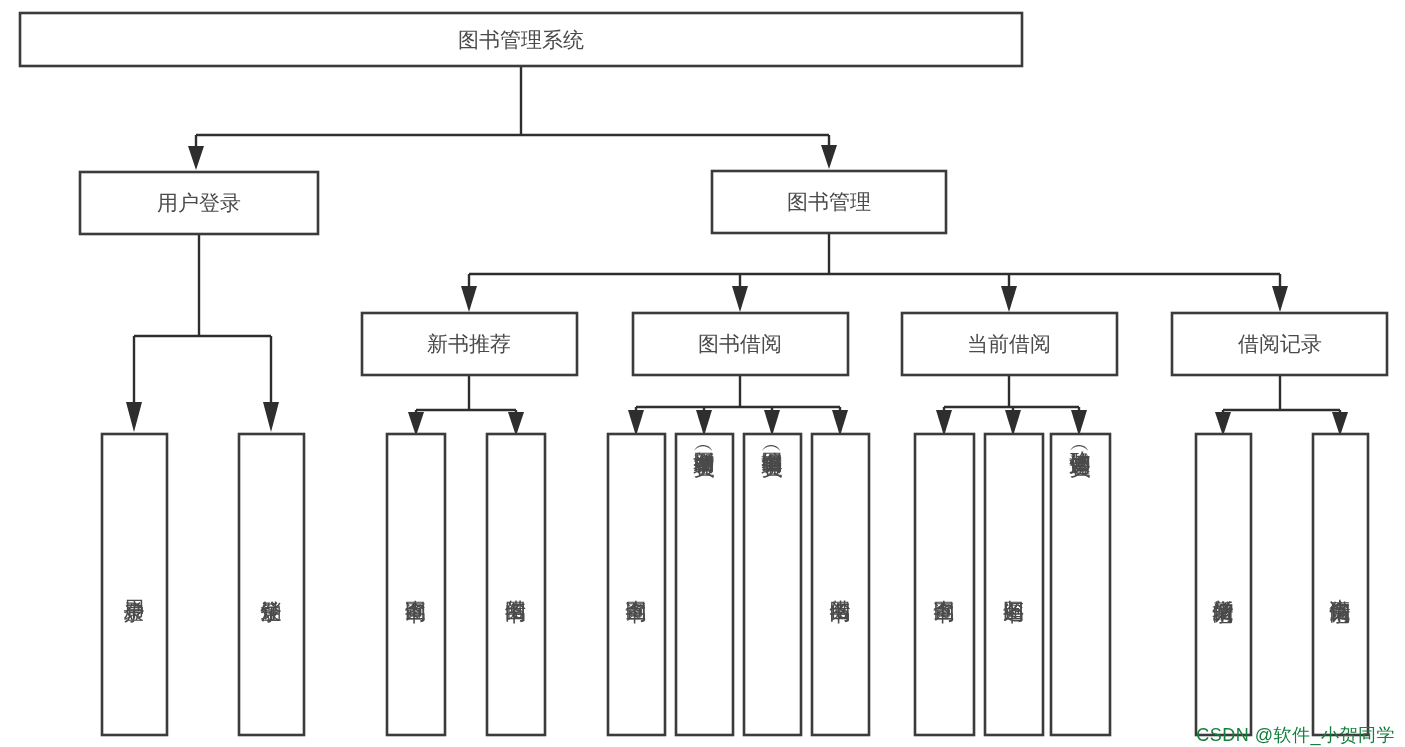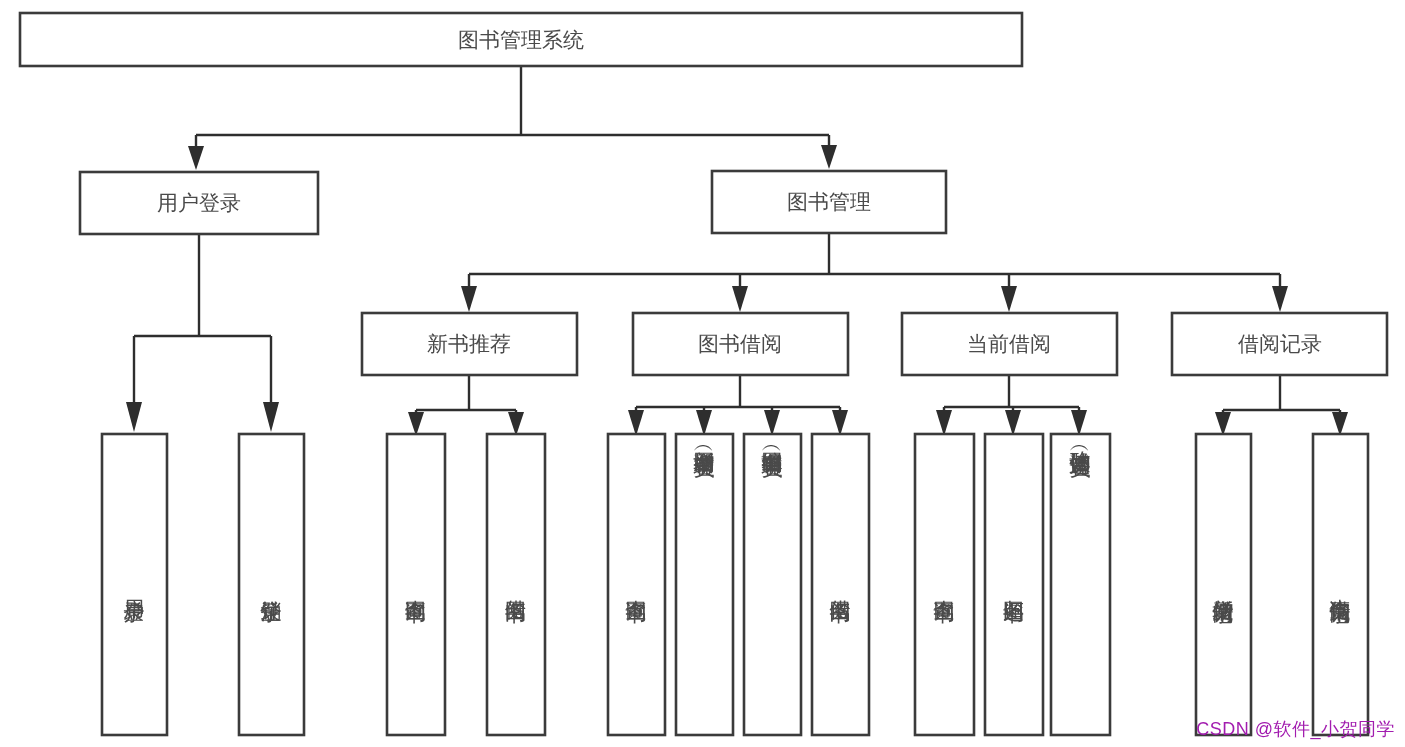--- a/index.html
+++ b/index.html
@@ -68,24 +68,24 @@
   .v-label-wrap {
     position: absolute;
     display: flex;
     align-items: center;
     justify-content: center;
     pointer-events: none;
   }
   #watermark {
     position: absolute;
     right: 10px;
-    bottom: 6px;
+    bottom: 0;
     font-family: "Liberation Sans", "DejaVu Sans", sans-serif;
     font-size: 18px;
-    color: #a21caf;
+    color: #15803d;
     letter-spacing: 0.5px;
     white-space: nowrap;
     user-select: none;
     padding-left: 22px;
   }
 </style>
 </head>
 <body>
 
 <div id="diagram-root">

